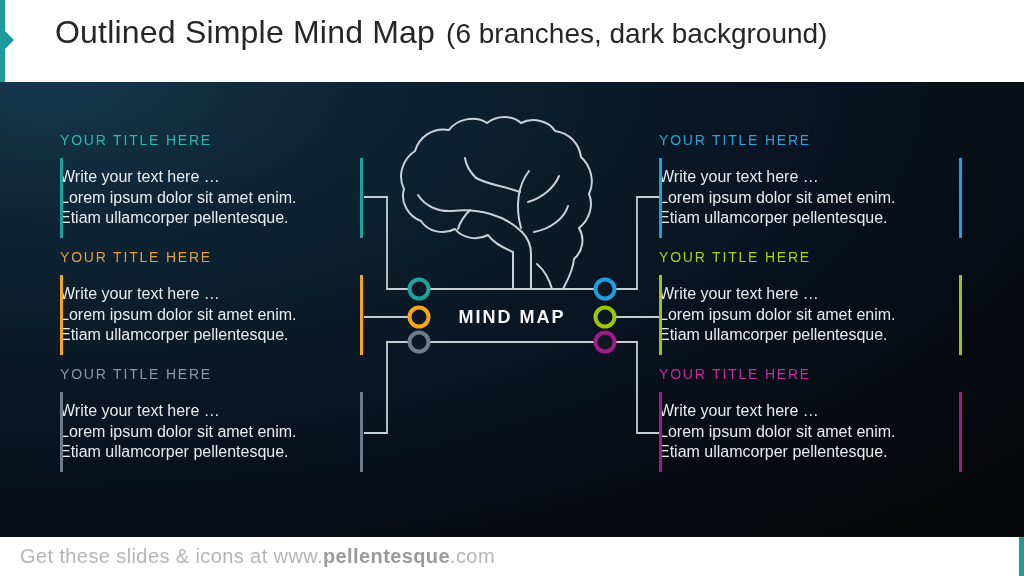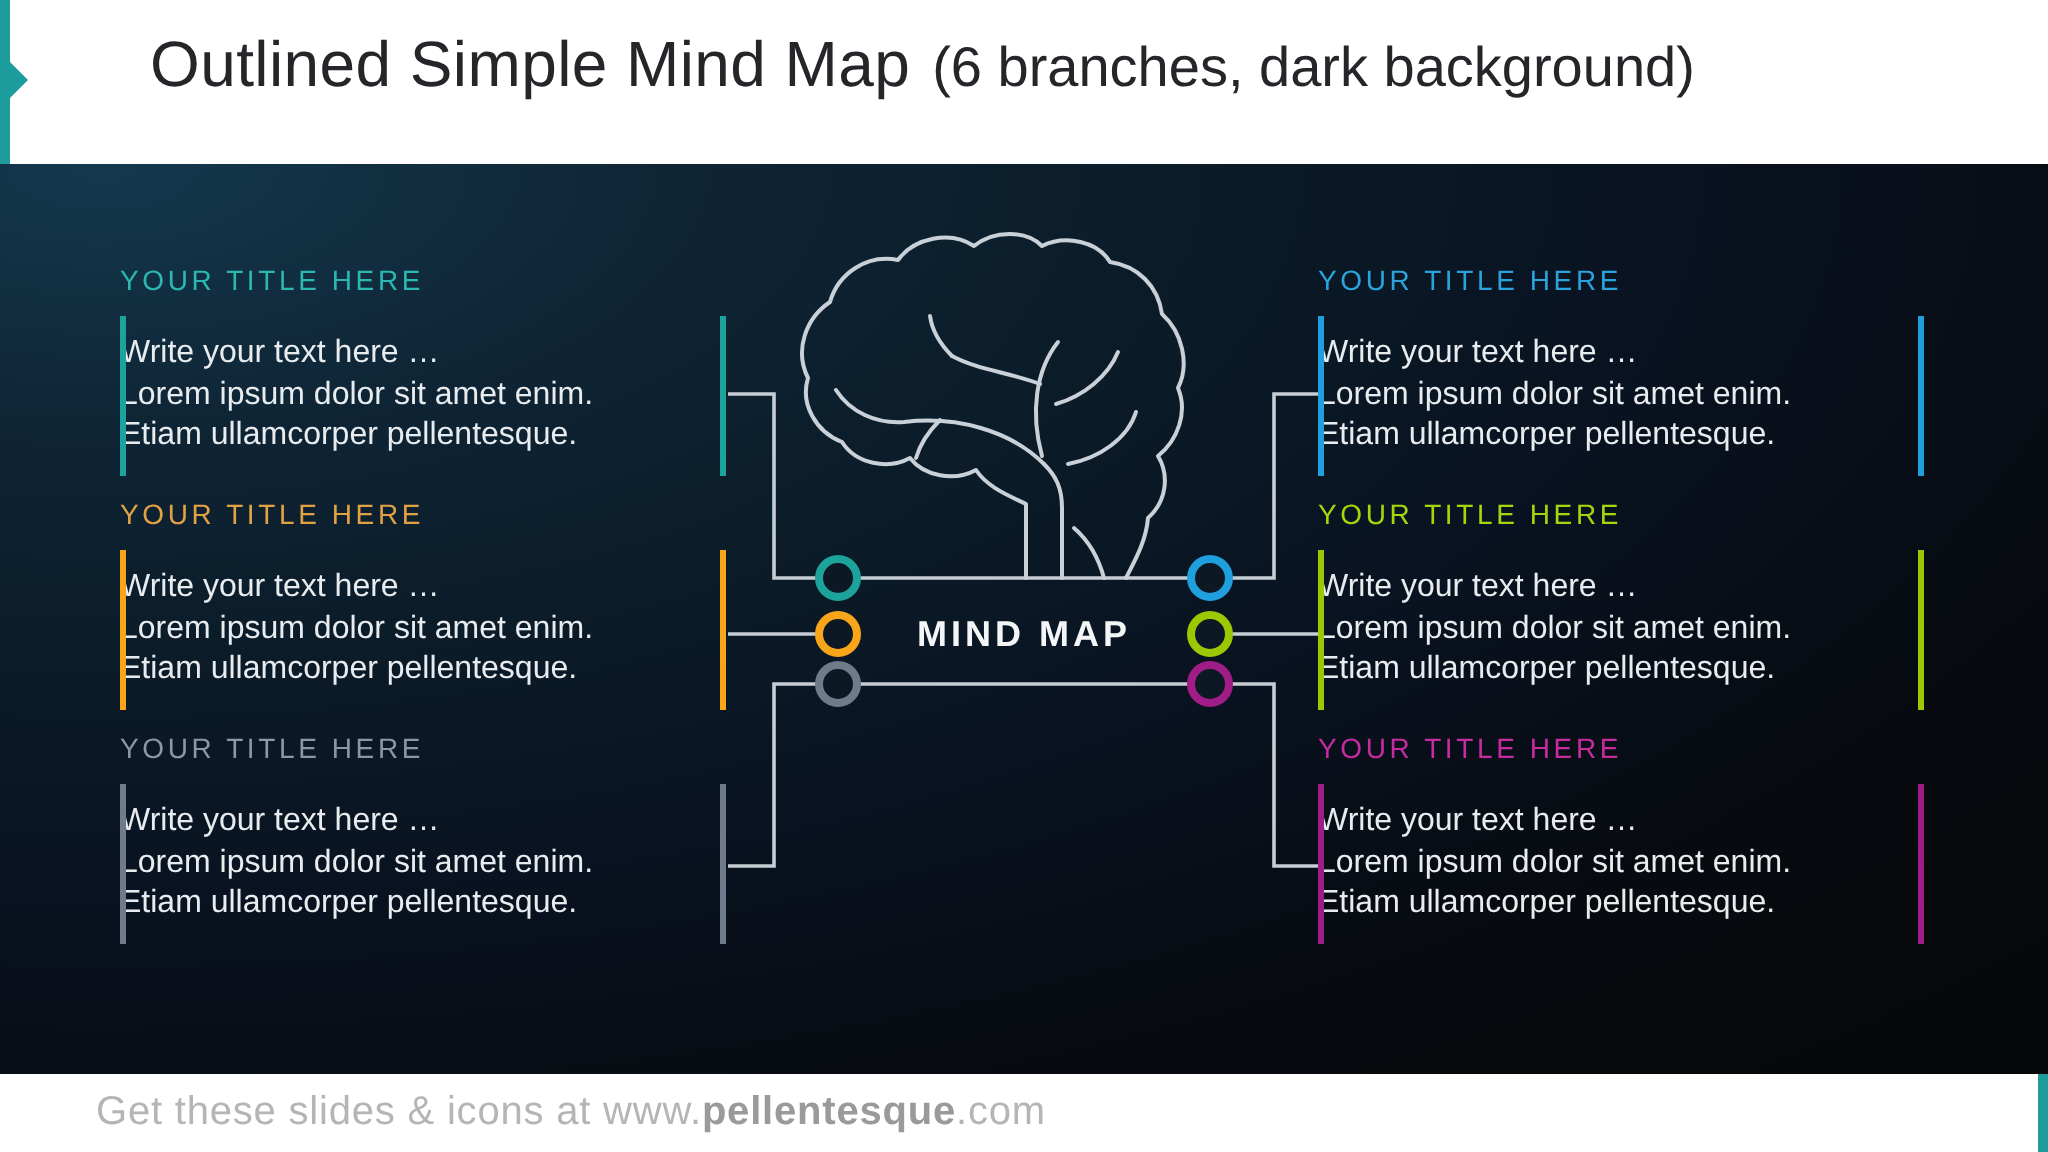--- a/index.html
+++ b/index.html
@@ -5,21 +5,21 @@
   html,body{margin:0;padding:0;background:#222;}
   .slide{
     position:relative;width:1024px;height:576px;overflow:hidden;
     font-family:"Liberation Sans",sans-serif;background:#fff;
   }
   
   .header{position:relative;height:82px;background:#ffffff;}
   .header-accent-bar{position:absolute;left:0;top:0;width:5px;height:82px;background:var(--teal,#1E9C9C);}
   .header-accent-arrow{position:absolute;left:5px;top:31px;width:0;height:0;
     border-top:9px solid transparent;border-bottom:9px solid transparent;border-left:9px solid var(--teal,#1E9C9C);}
-  .header-title{position:absolute;left:55px;top:14px;display:flex;align-items:baseline;gap:11px;white-space:nowrap;margin-left:20px;}
+  .header-title{position:absolute;left:55px;top:14px;display:flex;align-items:baseline;gap:11px;white-space:nowrap;}
   .header-title .main{font-size:32px;color:var(--header_text,#26262a);letter-spacing:.2px;}
   .header-title .sub{font-size:28px;color:var(--header_text,#26262a);}
   
   .canvas{
     position:relative;height:455px;
     background:
       radial-gradient(135% 140% at 5% 0%,
         #15384d 0%, #0e2434 22%, #0b1b28 40%, #091220 58%, #070b10 78%, #060708 100%);
   }
   .diagram{position:absolute;left:0;top:0;width:1024px;height:455px;}
@@ -40,21 +40,21 @@
   .block-body::after{right:0;}
   
   .center-label{position:absolute;left:430px;top:222px;width:164px;text-align:center;
     font-size:18px;font-weight:700;letter-spacing:2px;color:#F3F5F7;line-height:26px;}
   
   .connector{stroke:var(--line,#C6CDD4);stroke-width:1.8;fill:none;}
   .node{stroke-width:4;fill:#0c1823;}
   .brain{stroke:#C9D0D7;stroke-width:2;fill:none;stroke-linecap:round;stroke-linejoin:round;}
   
   .footer{position:relative;height:39px;background:#ffffff;display:flex;align-items:center;
-    padding-left:48px;box-sizing:border-box;font-size:20px;color:var(--footer_text,#B5B5B5);letter-spacing:.4px;}
+    padding-left:20px;box-sizing:border-box;font-size:20px;color:var(--footer_text,#B5B5B5);letter-spacing:.4px;}
   .footer .bold{font-weight:700;color:var(--footer_bold,#9A9A9A);}
   .footer-accent-bar{position:absolute;right:0;top:0;width:5px;height:39px;background:var(--teal,#1E9C9C);}
 </style>
 </head>
 <body>
 
 <div class="slide">
 
   <div class="header">
     <div class="header-accent-bar"></div>

